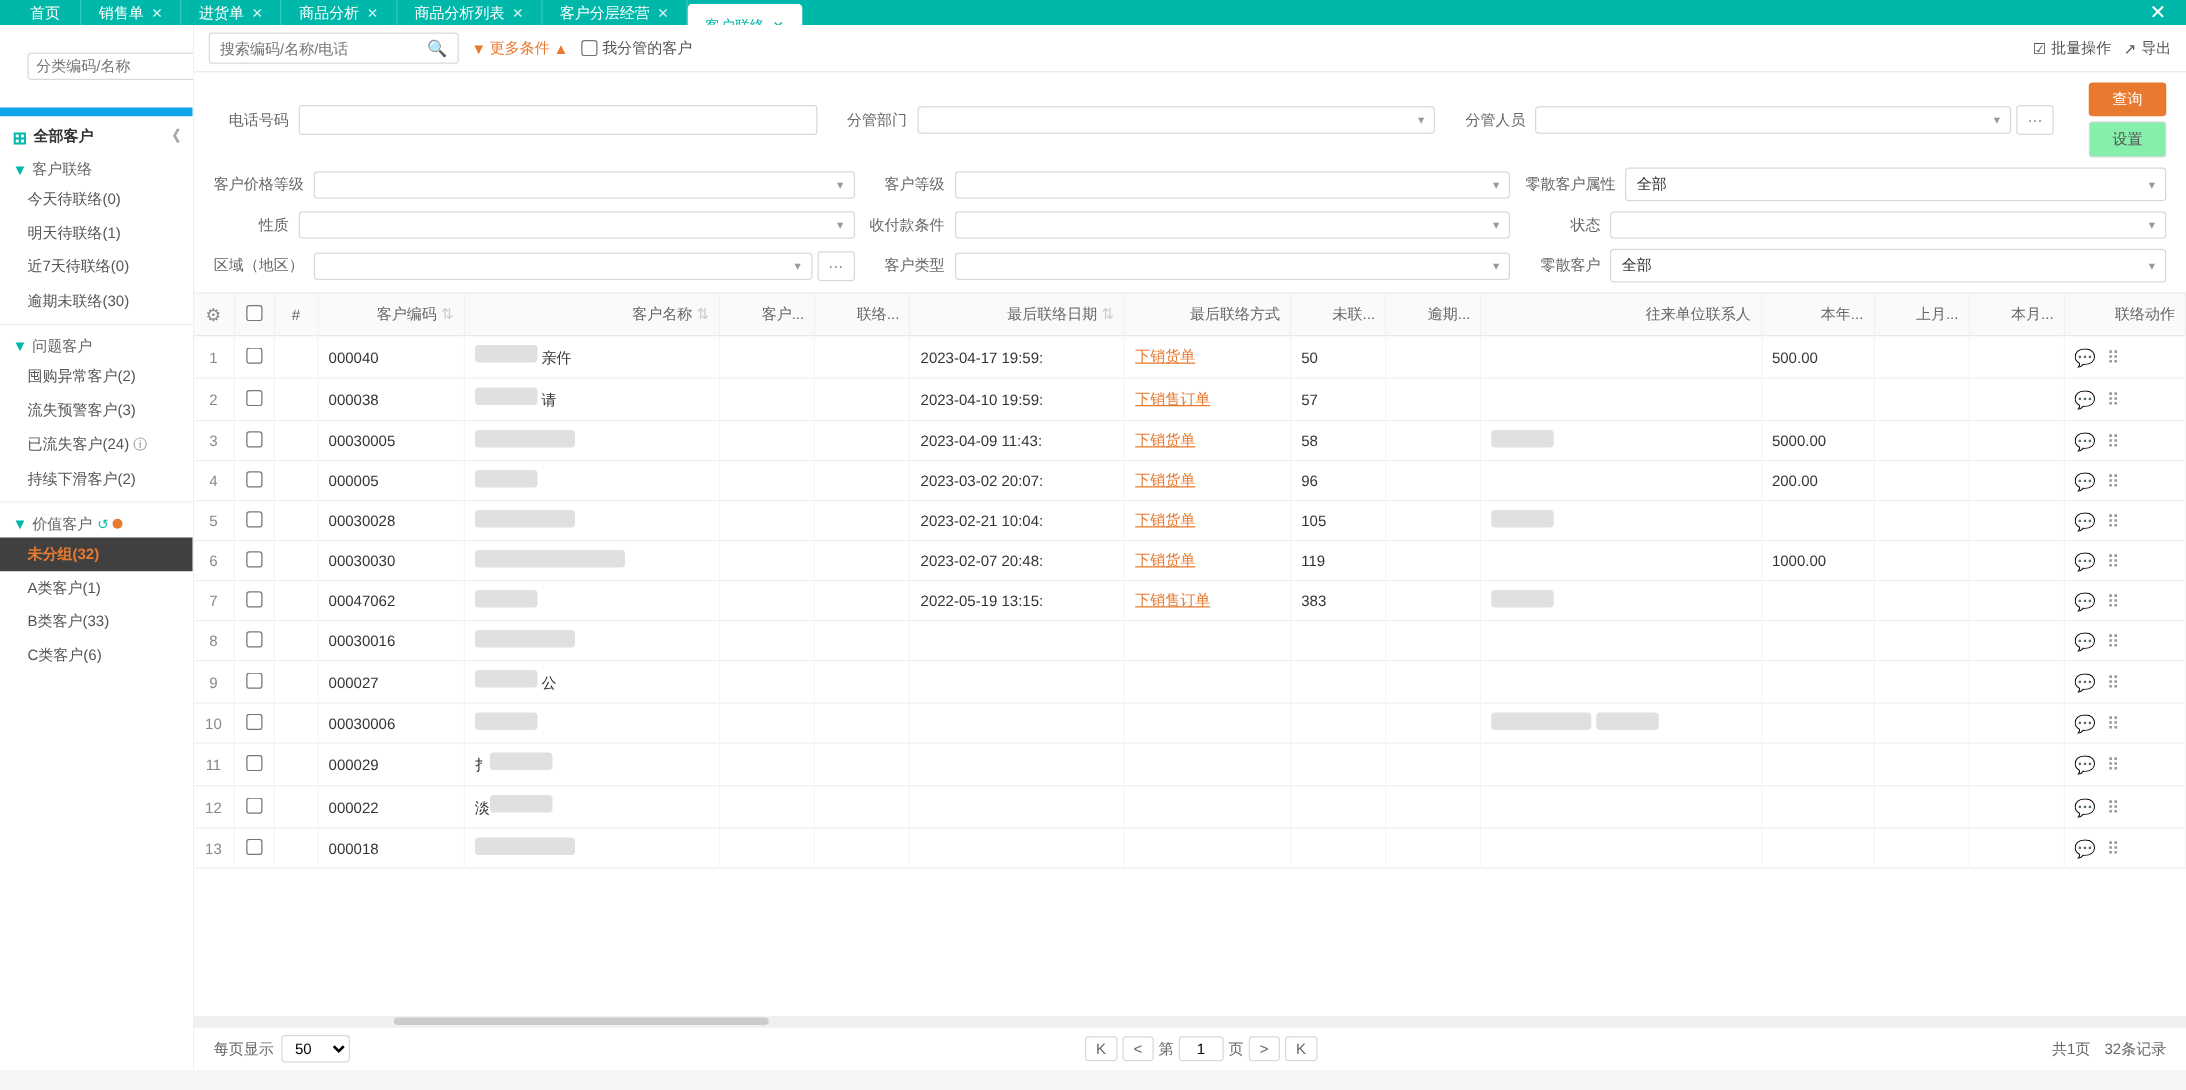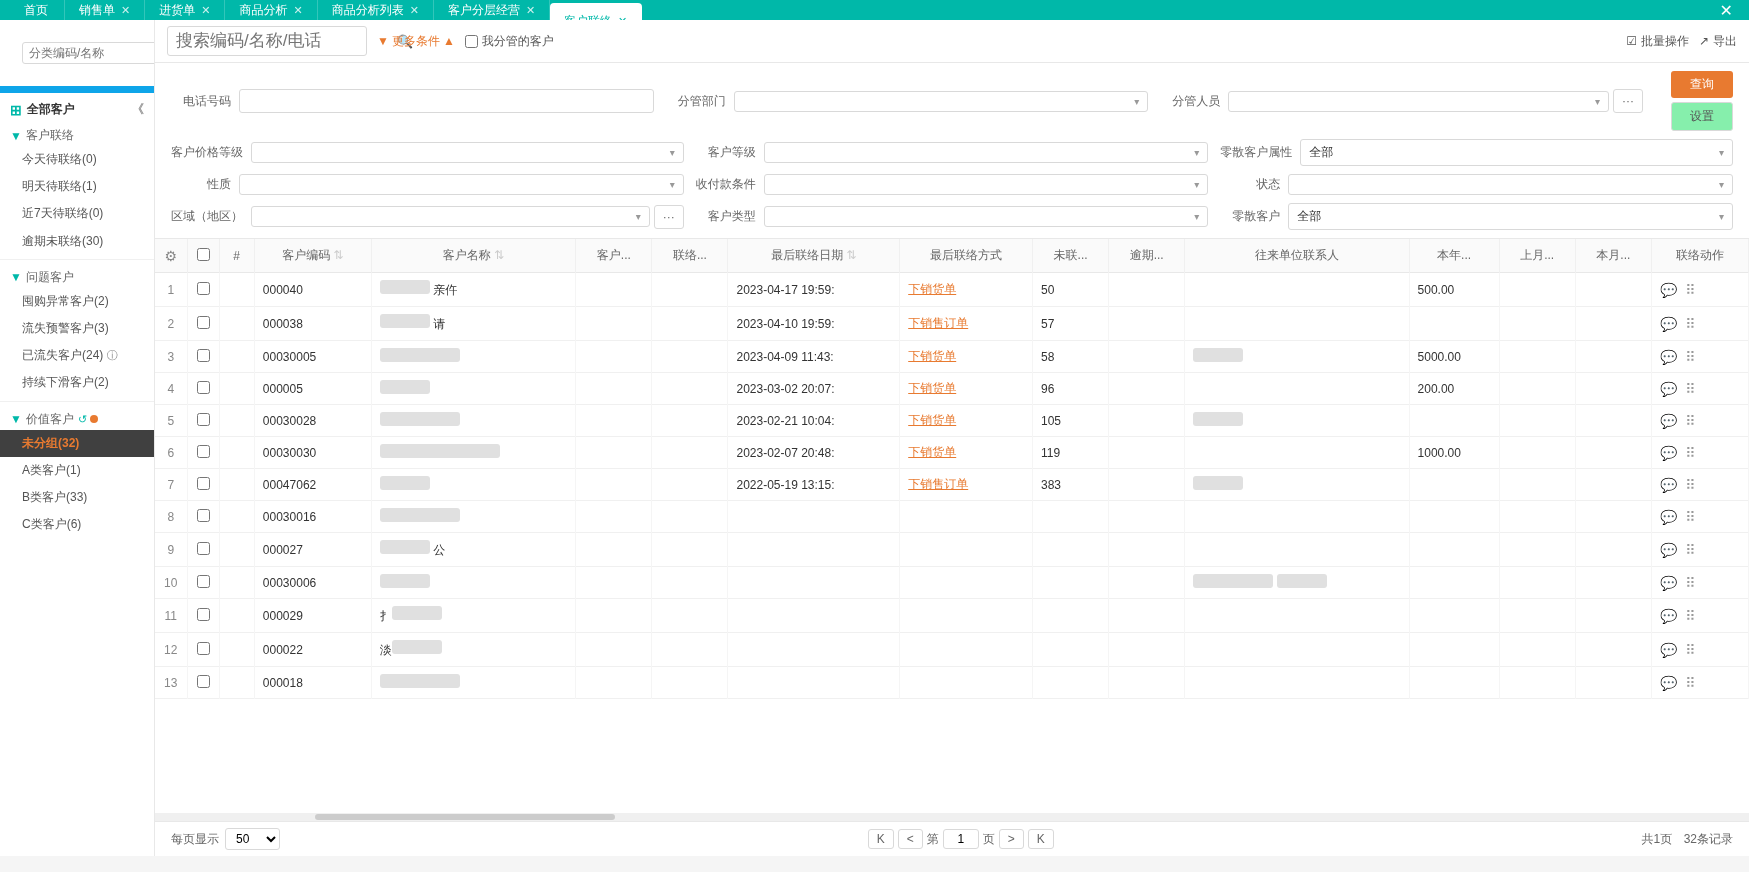--- a/index.html
+++ b/index.html
@@ -139,21 +139,21 @@
       align-items: center;
       border: 1px solid #d9d9d9;
       border-radius: 3px;
       padding: 4px 8px;
       width: 200px;
       background: #fff;
     }
     .filter-search input {
       border: none;
       outline: none;
-      font-size: 17px;
+      font-size: 12px;
       color: #a16207;
       flex: 1;
       background: transparent;
     }
     .filter-search .si { color: #00b8a9; font-size: 13px; }
     .filter-more {
       display: flex;
       align-items: center;
       color: #e87a30;
       cursor: pointer;
@@ -285,21 +285,21 @@
       width: 100%;
       border-collapse: collapse;
       font-size: 12px;
     }
     thead tr {
       background: #fafafa;
       border-bottom: 1px solid #e8e8e8;
     }
     thead th {
       padding: 8px 8px;
-      text-align: center;
+      text-align: right;
       color: #666;
       font-weight: normal;
       border-right: 1px solid #f0f0f0;
       white-space: nowrap;
       position: sticky;
       top: 0;
       background: #fafafa;
       z-index: 2;
     }
     thead th:first-child { width: 32px; text-align: center; }

